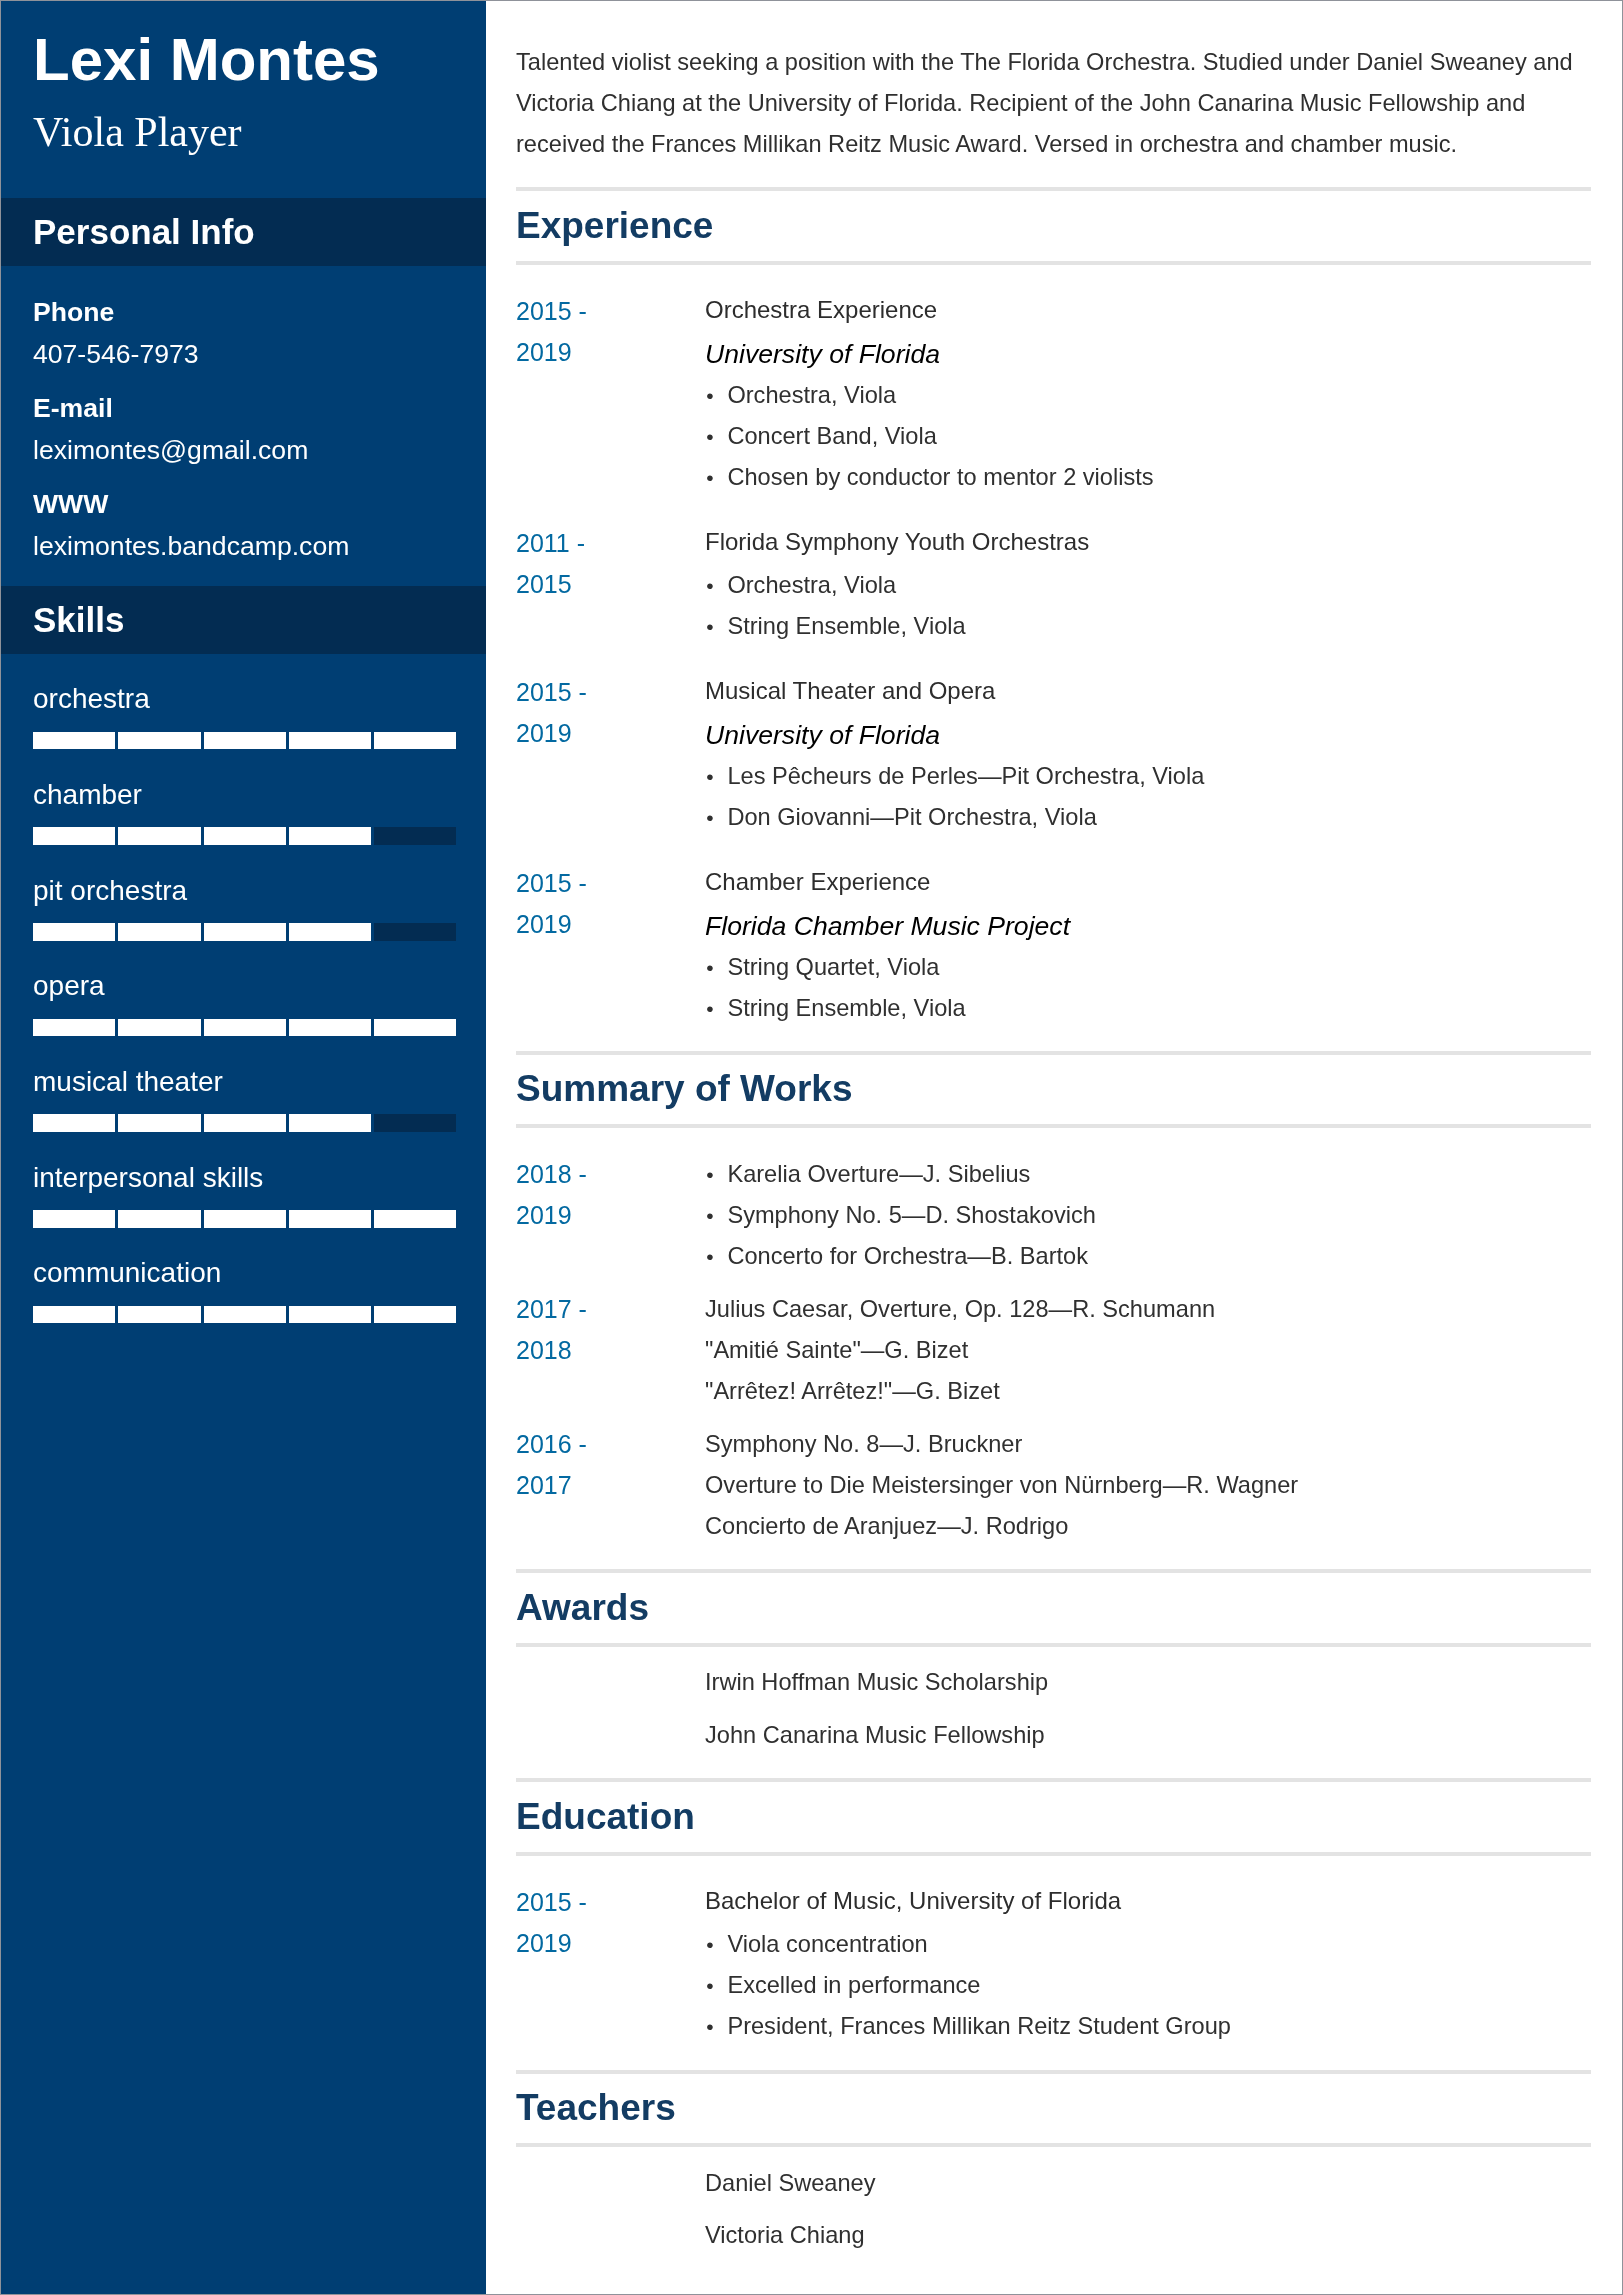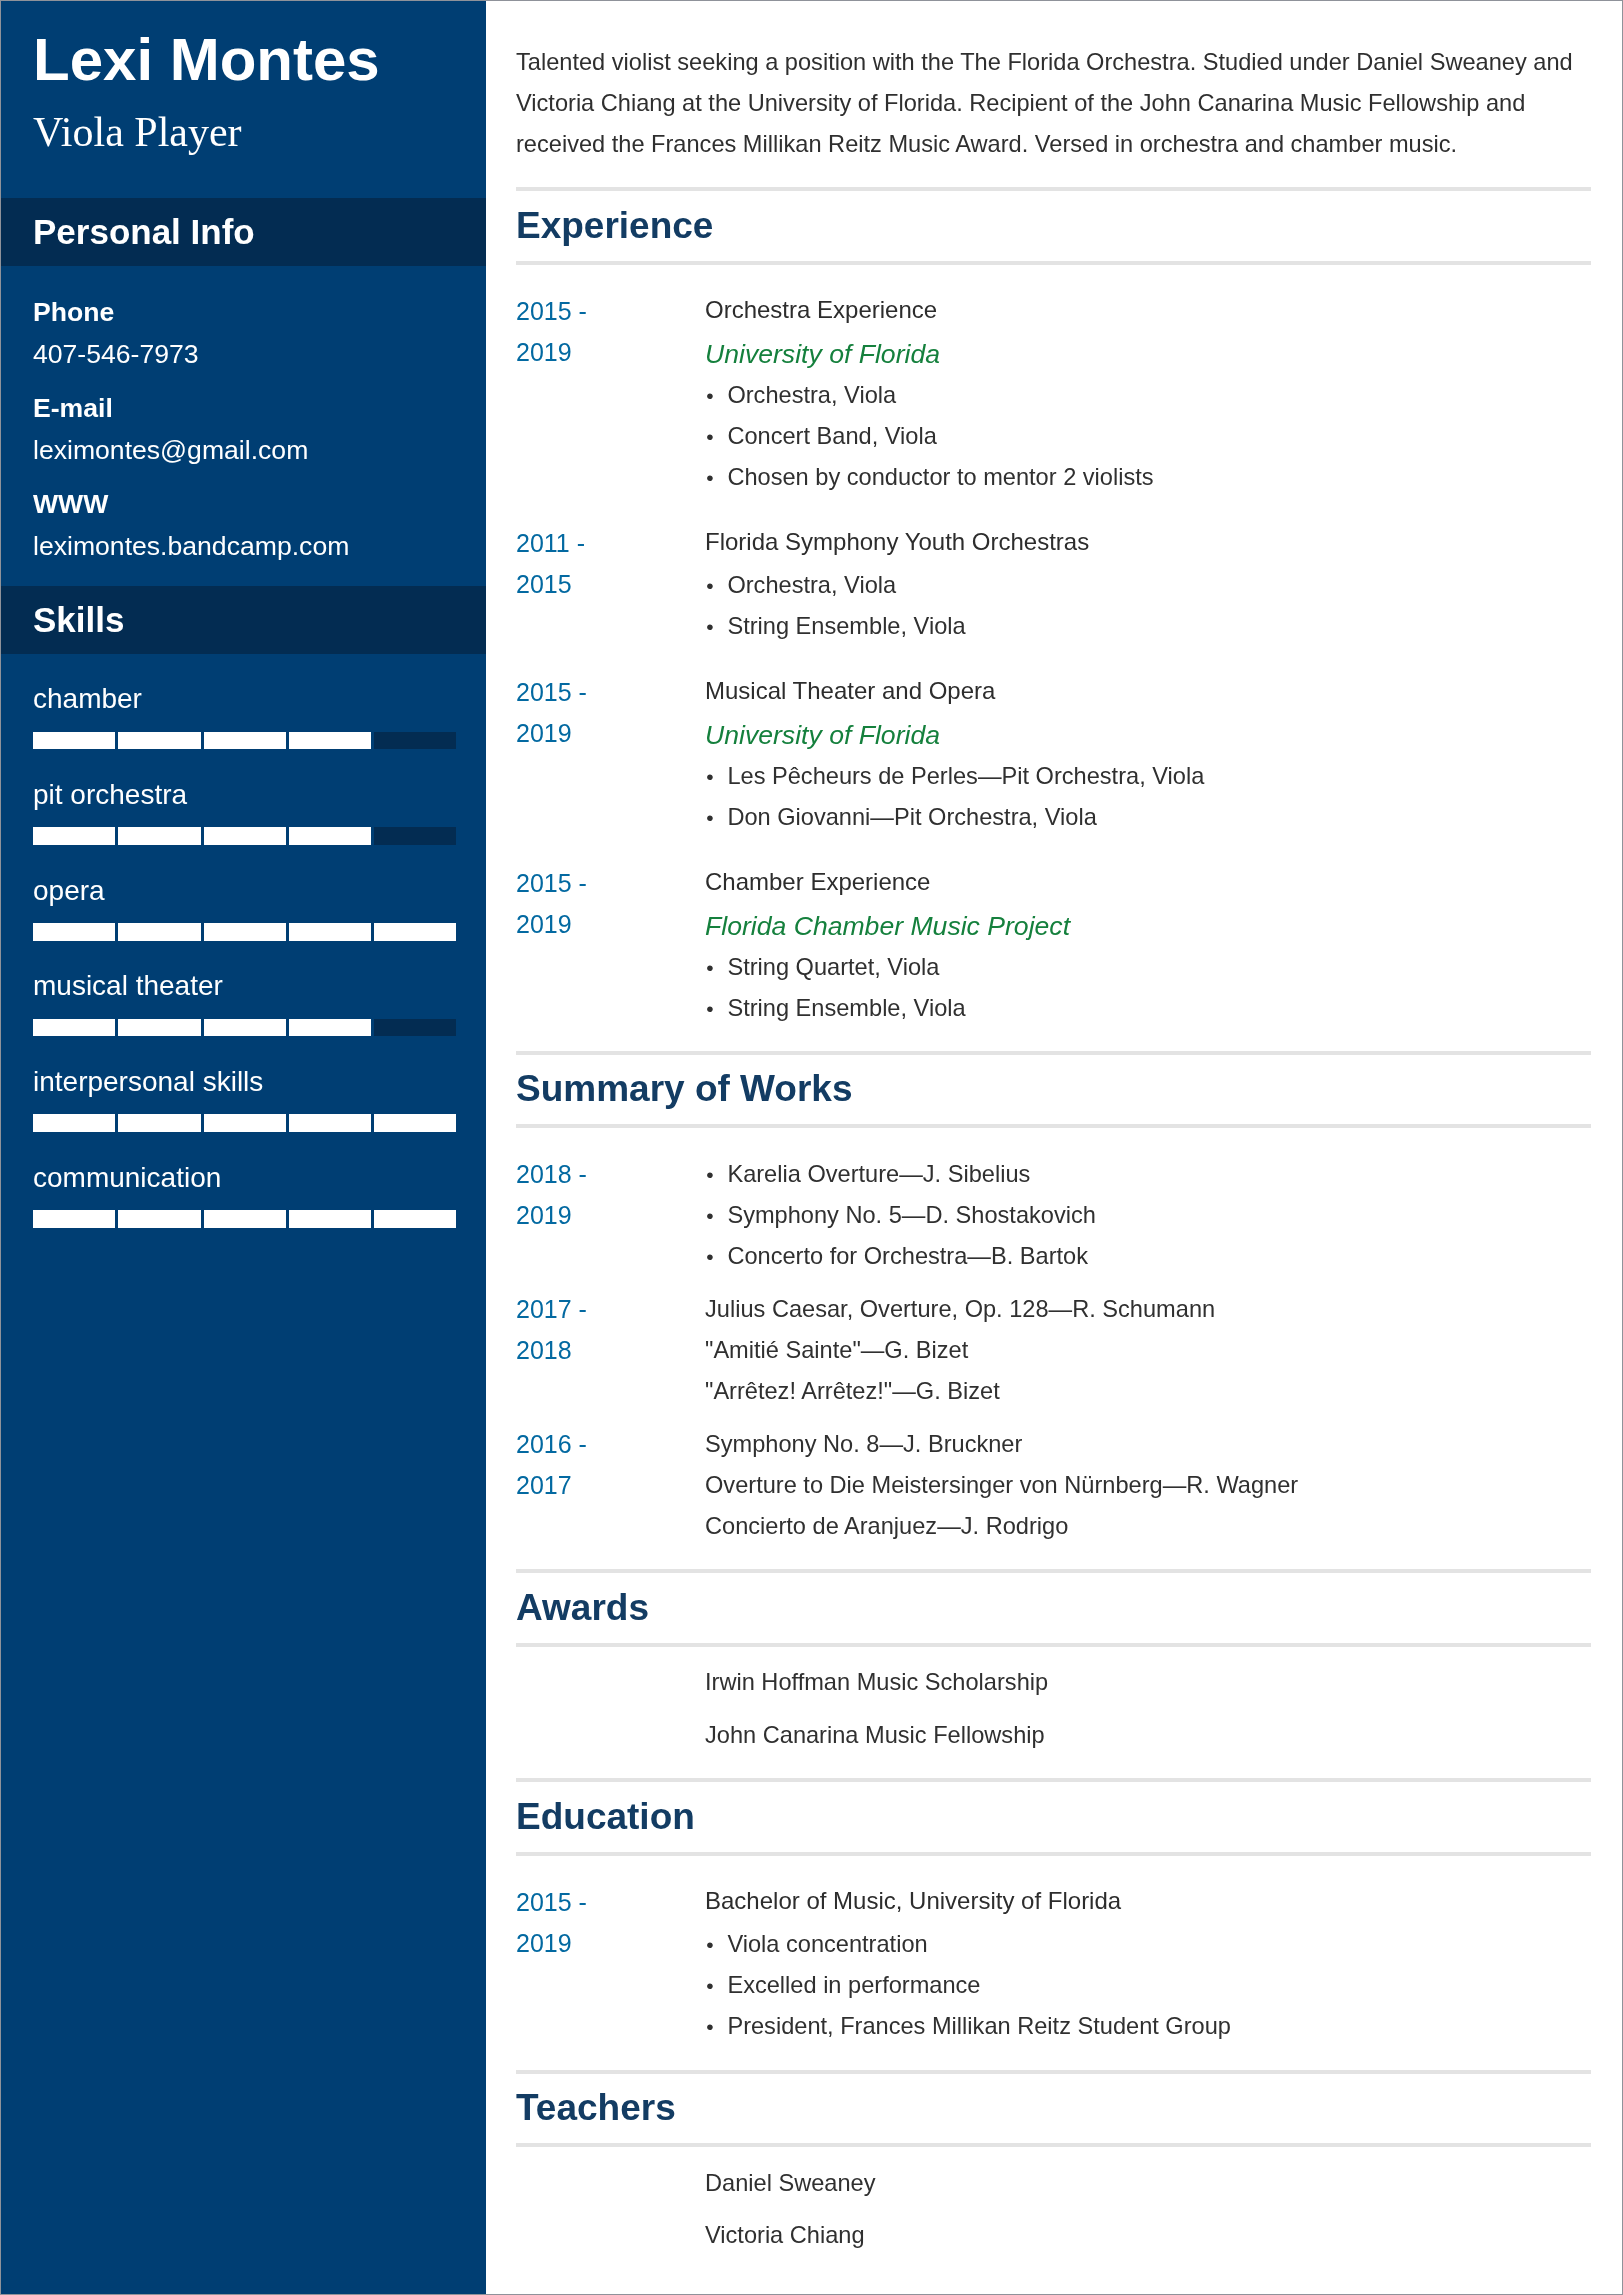--- a/index.html
+++ b/index.html
@@ -76,21 +76,21 @@
   .dates{
     width:189px; flex:none;
     font-size:25px; line-height:41px; color:#0369a1;
   }
   .body{ flex:1; }
   .title{
     font-size:24px; font-weight:normal; color:#2d2d2d;
     line-height:38px; margin-bottom:4.7px;
   }
   .sub{
-    font-style:italic; font-size:26.6px; line-height:41px; color:#15803d;
+    font-style:italic; font-size:26.6px; line-height:41px; color:#000000;
   }
   ul.bullets{ list-style:none; }
   ul.bullets li{
     position:relative;
     font-size:23.6px; line-height:41px; color:#303030;
     padding-left:22.4px;
   }
   ul.bullets li::before{
     content:"\2022";
     position:absolute; left:1.2px; top:0;
@@ -126,20 +126,30 @@
       <div class="c-group">
         <div class="c-label">WWW</div>
         <div class="c-value">leximontes.bandcamp.com</div>
       </div>
     </div>
 
     <div class="band skills-band">Skills</div>
 
     <div class="skills">
       <div class="skill">
+        <div class="s-label">orchestra</div>
+        <div class="skill-bar">
+            <div class="seg fill"></div>
+            <div class="seg fill"></div>
+            <div class="seg fill"></div>
+            <div class="seg fill"></div>
+            <div class="seg fill"></div>
+          </div>
+      </div>
+      <div class="skill">
         <div class="s-label">chamber</div>
         <div class="skill-bar">
             <div class="seg fill"></div>
             <div class="seg fill"></div>
             <div class="seg fill"></div>
             <div class="seg fill"></div>
             <div class="seg"></div>
           </div>
       </div>
       <div class="skill">

